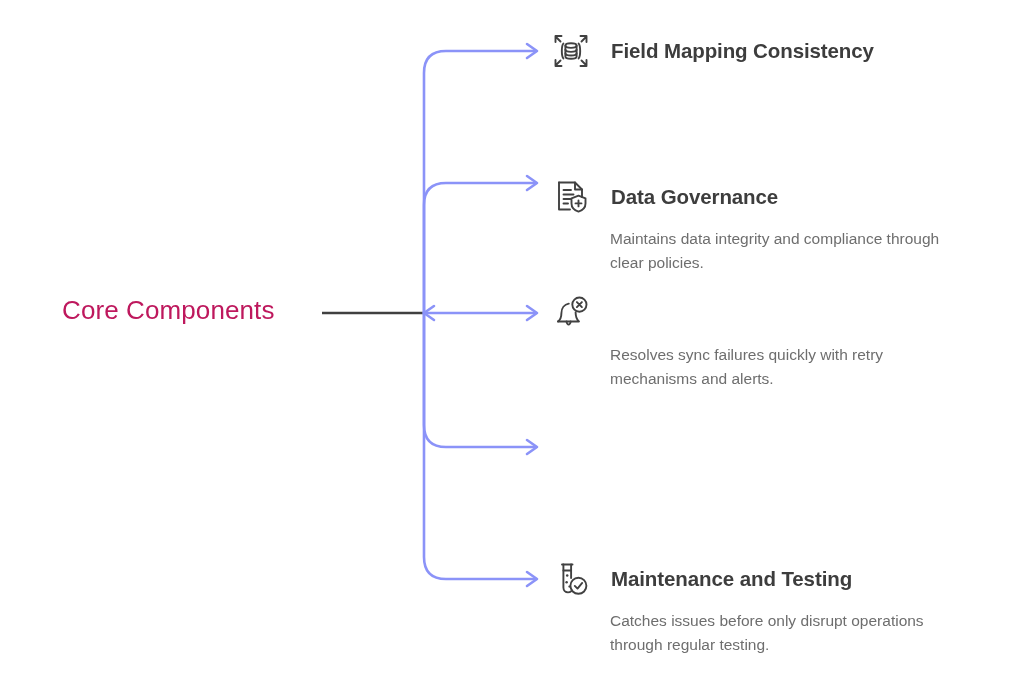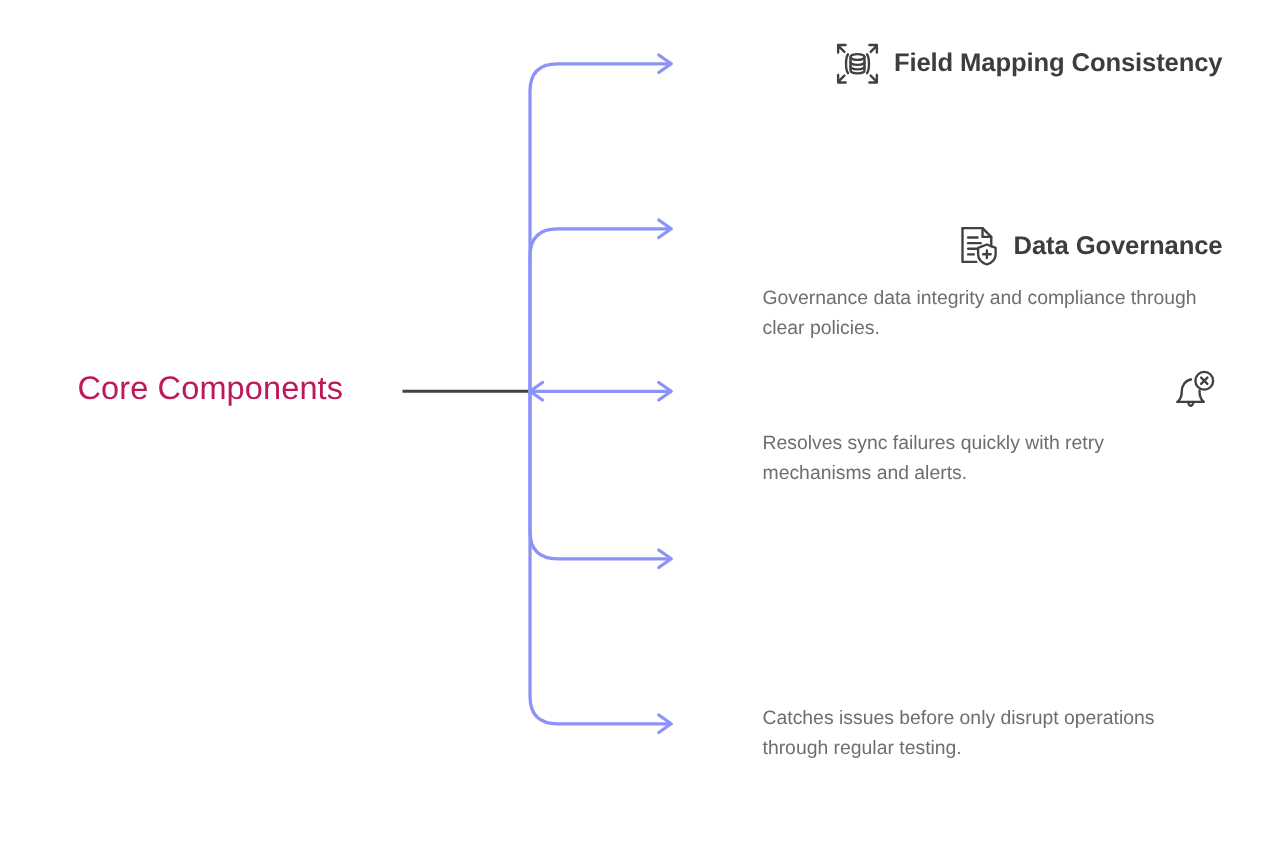--- a/index.html
+++ b/index.html
@@ -47,23 +47,22 @@
 
   
   .branch {
     position: absolute;
     left: 548px;
     width: 430px;
   }
   .branch-head {
     display: flex;
     align-items: flex-start;
-    gap: 6px;
+    gap: 17px;
     height: 46px;
-    justify-content: flex-end;
   }
   .branch-icon {
     flex: 0 0 auto;
     width: 46px;
     height: 46px;
     display: flex;
     align-items: center;
     justify-content: center;
     color: #414141;
   }
@@ -153,21 +152,21 @@
           <path d="M12.5,17.5 L22.5,17.5"></path>
           <path d="M12.5,22 L19.5,22"></path>
           <path d="M12.5,26.5 L17,26.5"></path>
 
           <path d="M27.5,18.6 L34.5,21.3 L34.5,26.4 C34.5,30.2 31.6,33.2 27.5,34.6 C23.4,33.2 20.5,30.2 20.5,26.4 L20.5,21.3 Z"></path>
           <path d="M27.5,23.4 L27.5,29.4 M24.5,26.4 L30.5,26.4"></path>
         </svg>
       </span>
       <span class="branch-title">Data Governance</span>
     </div>
-    <div class="branch-desc">Governance data integrity and compliance through clear policies.</div>
+    <div class="branch-desc">Maintains data integrity and compliance through clear policies.</div>
   </div>
 
   <div class="branch" style="top:290px;">
     <div class="branch-head">
       <span class="branch-icon">
         <svg width="40" height="40" viewBox="0 0 40 40" fill="none" stroke="currentColor" stroke-width="1.9" stroke-linecap="round" stroke-linejoin="round">
 
           <path d="M7,28.5 C9.6,26.4 10.4,23.9 10.4,20.2 C10.4,15.1 13.4,11.3 17.8,10.6"></path>
           <path d="M24.6,19.3 C24.6,24 25.3,26.3 28,28.5 L7,28.5"></path>
 
@@ -176,16 +175,36 @@
           <circle cx="28.4" cy="11.6" r="7.1"></circle>
           <path d="M25.9,9.1 L30.9,14.1 M30.9,9.1 L25.9,14.1"></path>
         </svg>
       </span>
     </div>
     <div class="branch-desc">Resolves sync failures quickly with retry mechanisms and alerts.</div>
   </div>
 
 
   <div class="branch" style="top:556px;">
+    <div class="branch-head">
+      <span class="branch-icon">
+        <svg width="40" height="40" viewBox="0 0 40 40" fill="none" stroke="currentColor" stroke-width="1.9" stroke-linecap="round" stroke-linejoin="round">
+
+          <path d="M11,5.5 L21.5,5.5"></path>
+          <path d="M12.4,5.5 L12.4,28.6 C12.4,31.4 14.5,33.4 17,33.4 C18.2,33.4 19.3,33 20.1,32.3"></path>
+          <path d="M20.1,5.5 L20.1,19"></path>
+
+          <path d="M12.4,11.5 L20.1,11.5"></path>
+
+          <circle cx="16.2" cy="16.6" r="1.25" fill="currentColor" stroke="none"></circle>
+          <circle cx="15.6" cy="23.2" r="1.25" fill="currentColor" stroke="none"></circle>
+          <circle cx="18.4" cy="27.6" r="1.1" fill="currentColor" stroke="none"></circle>
+
+          <circle cx="27.4" cy="26.8" r="8"></circle>
+          <path d="M23.8,26.9 L26.5,29.6 L31.2,23.9"></path>
+        </svg>
+      </span>
+      <span class="branch-title">Maintenance and Testing</span>
+    </div>
     <div class="branch-desc">Catches issues before only disrupt operations through regular testing.</div>
   </div>
 
 </div>
 
 </body></html>

